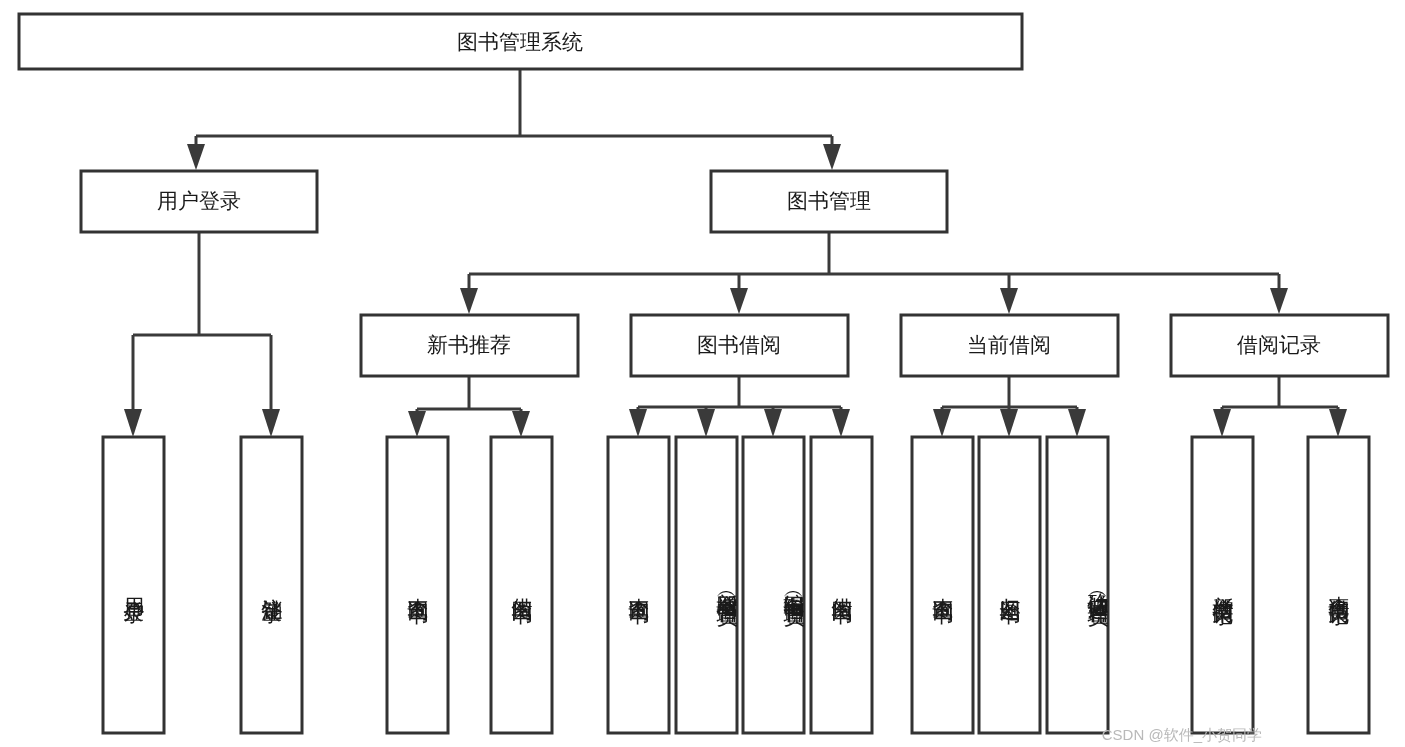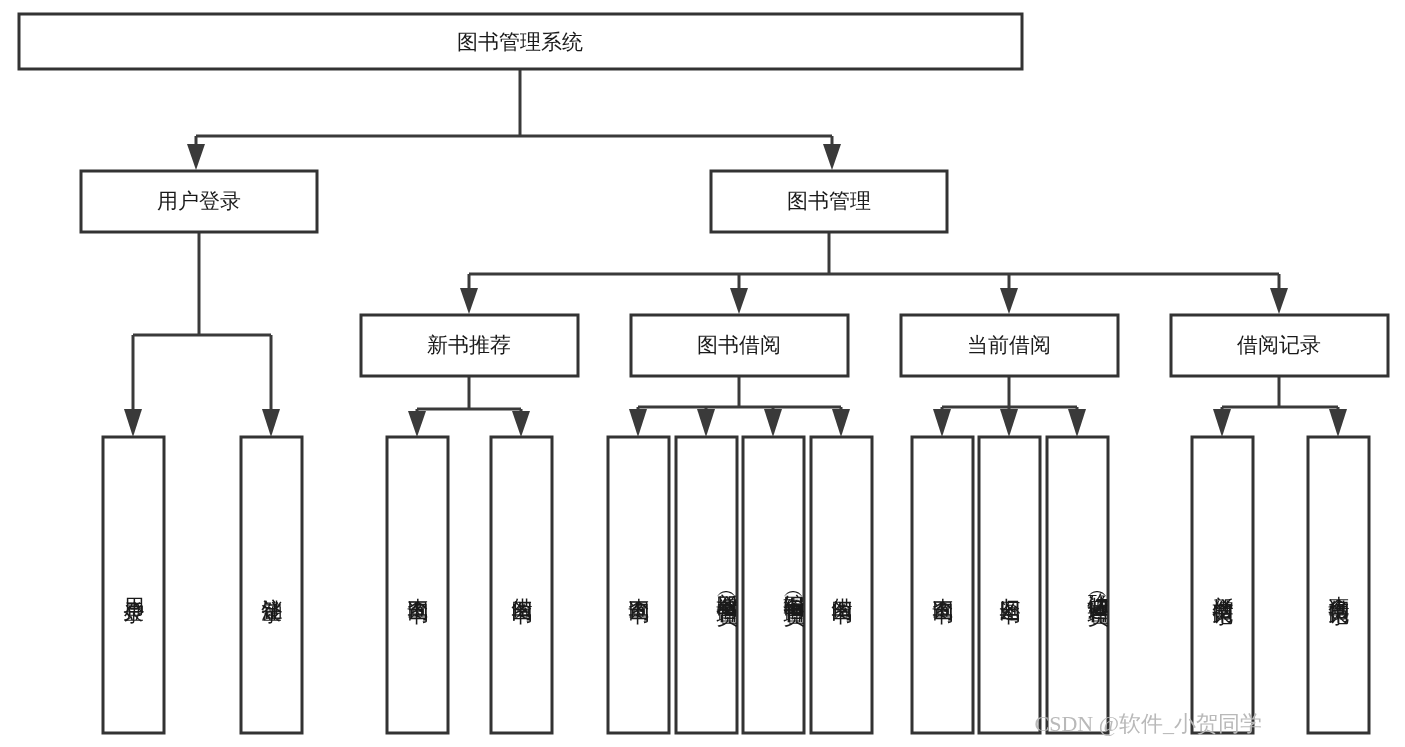--- a/index.html
+++ b/index.html
@@ -59,23 +59,23 @@
     line-height: 1;
     white-space: nowrap;
     display: flex;
     align-items: center;
     justify-content: center;
     pointer-events: none;
   }
   .watermark {
     position: absolute;
     right: 6px;
-    bottom: 8px;
-    font-family: Liberation Serif, serif;
-    font-size: 22px;
+    bottom: 2px;
+    font-family: Liberation Sans, sans-serif;
+    font-size: 15px;
     color: #b9b9b9;
     white-space: nowrap;
   }
 </style>
 </head>
 <body>
 
 <div id="diagram-root">
 
   <svg id="flow" viewBox="0 0 1405 747" xmlns="http://www.w3.org/2000/svg">

